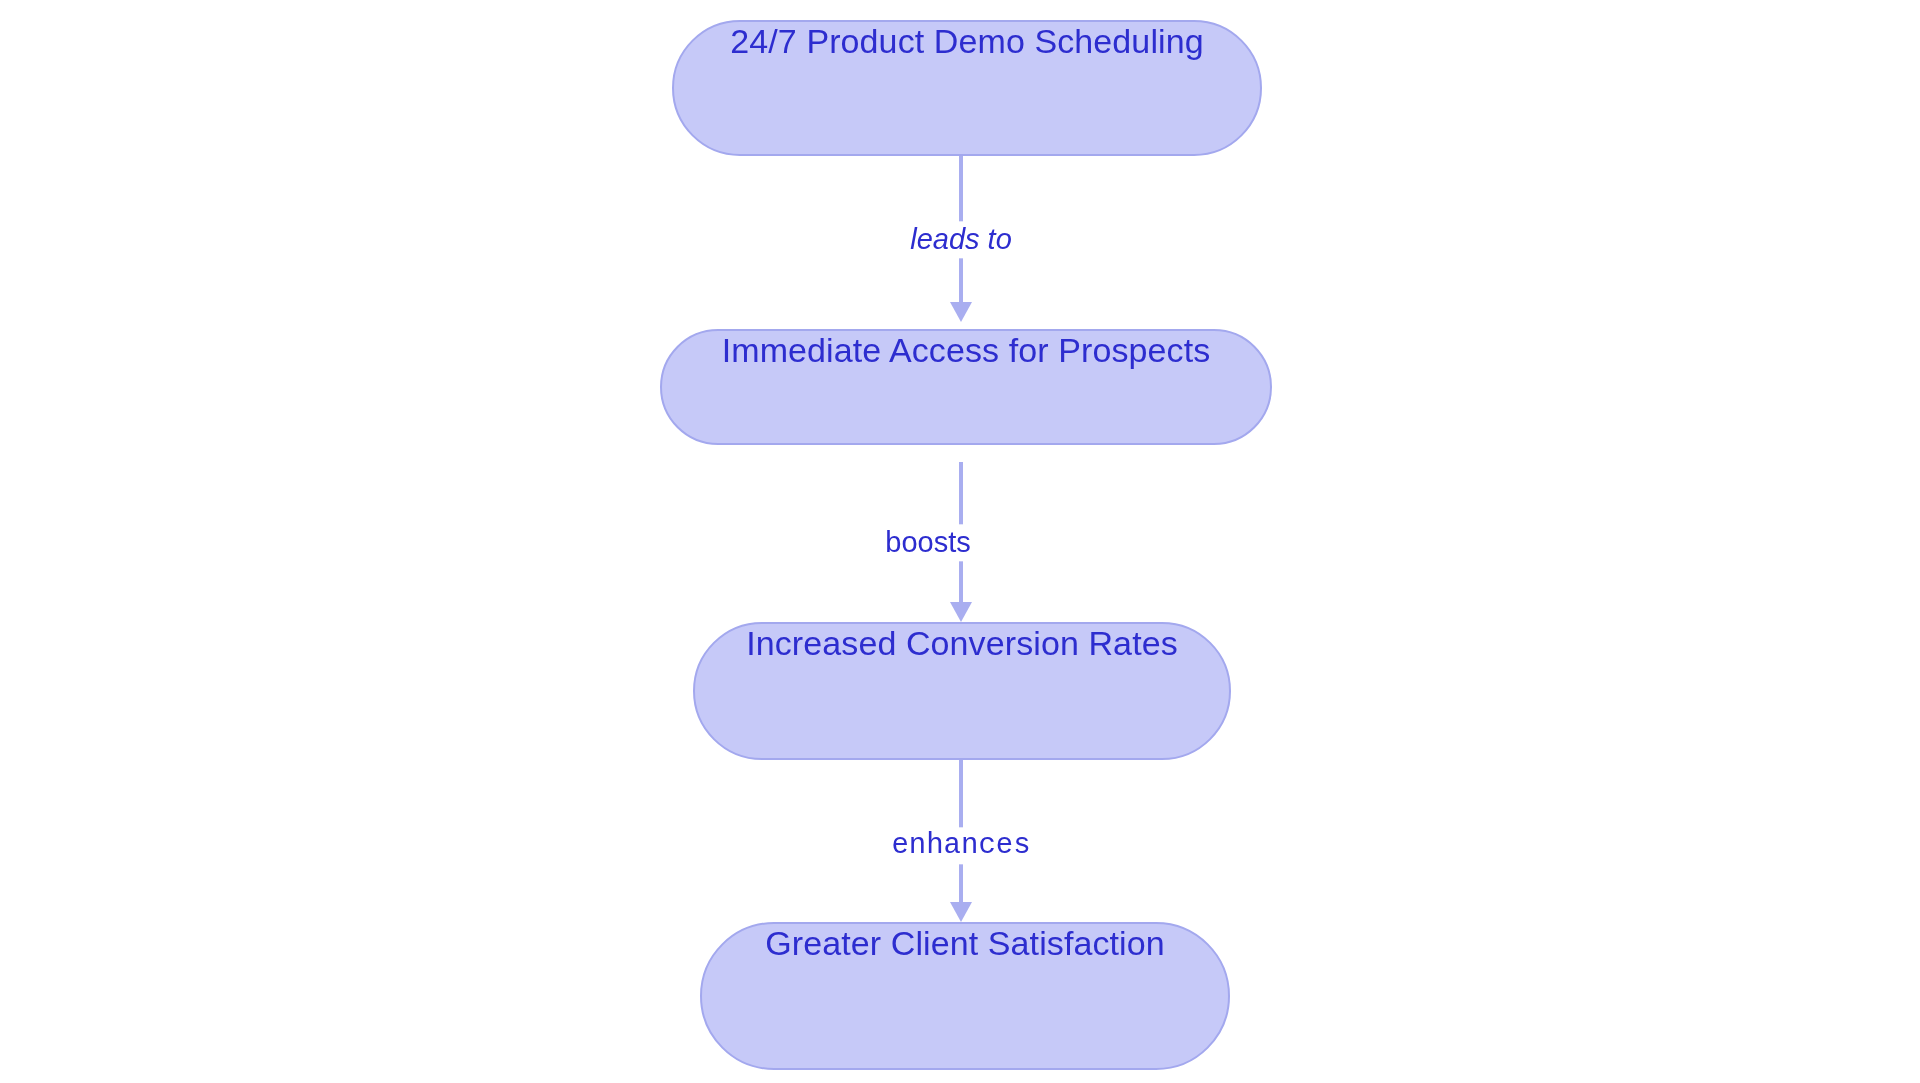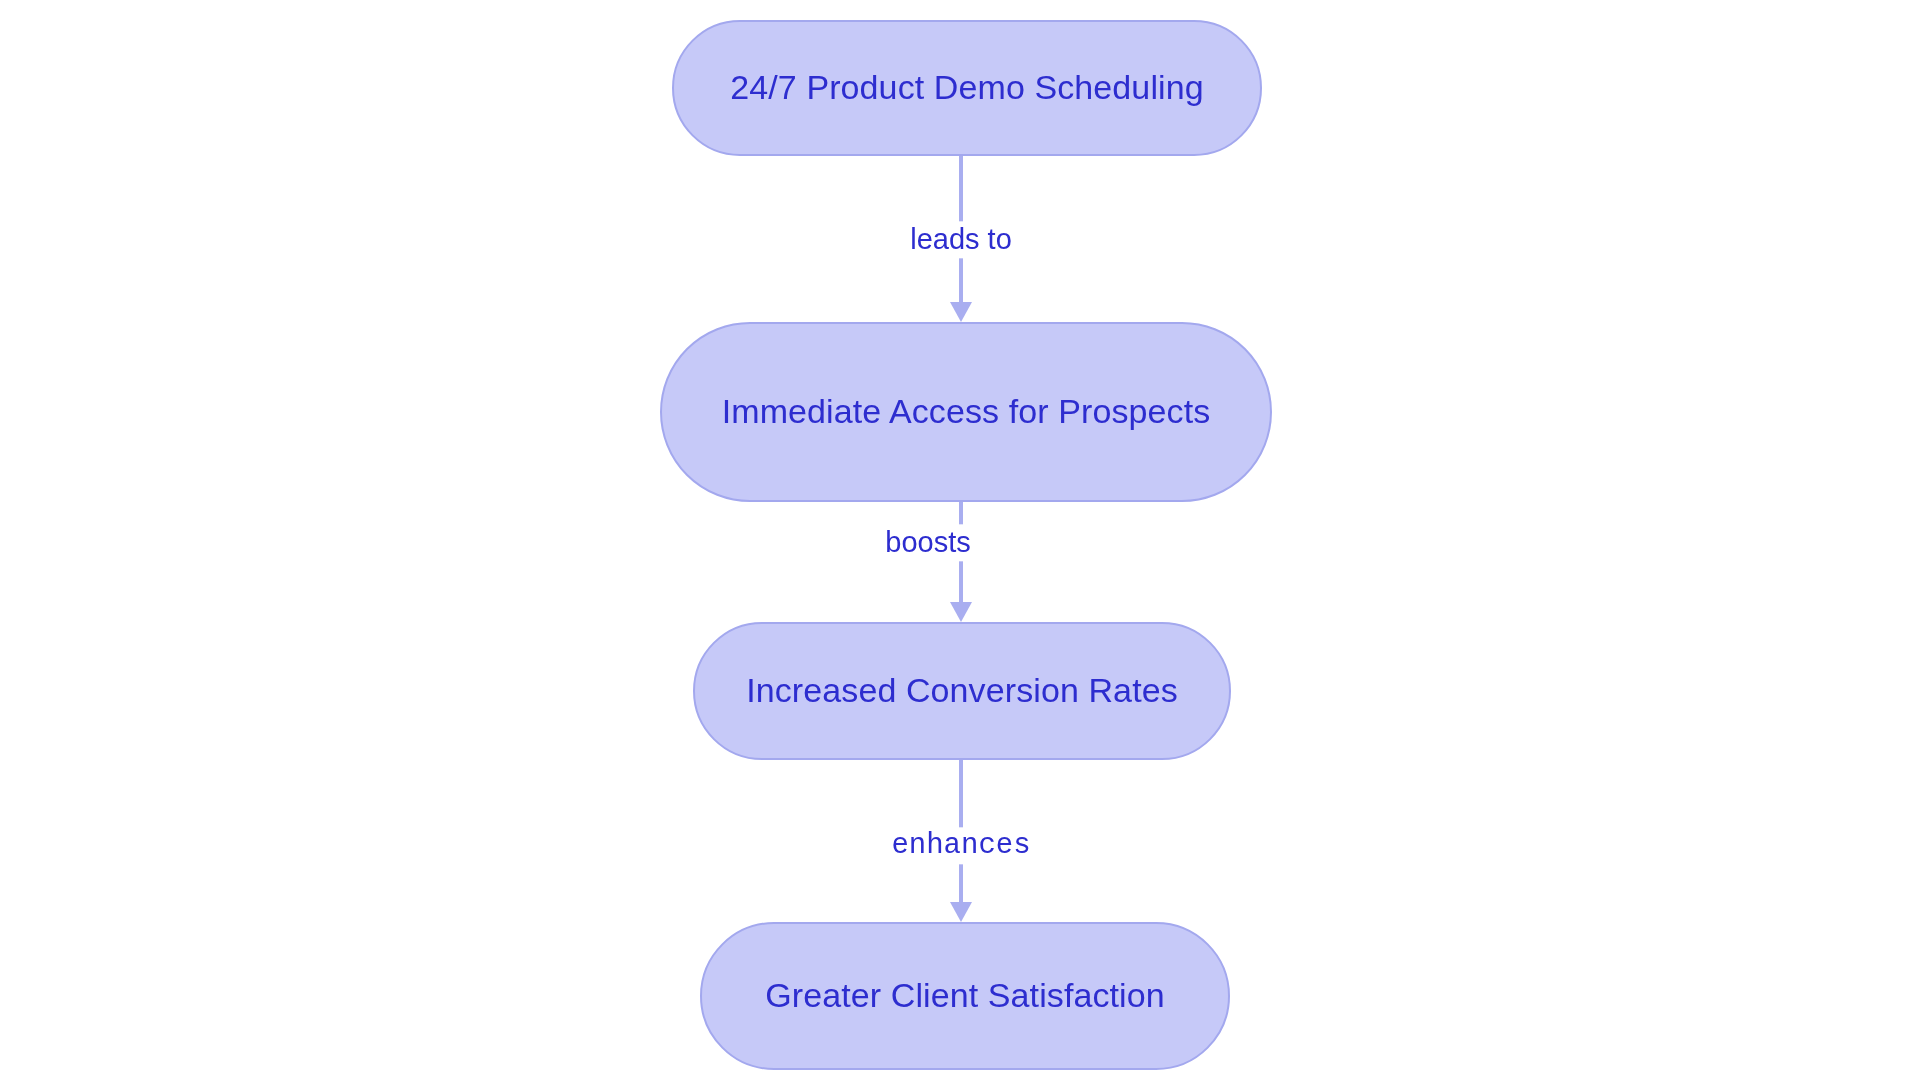--- a/index.html
+++ b/index.html
@@ -20,39 +20,38 @@
     width: 1920px;
     height: 1083px;
     background: #ffffff;
   }
 
   
   .node {
     position: absolute;
     box-sizing: border-box;
     display: flex;
-    align-items: center;
     justify-content: center;
     background: #c6c9f8;
     border: 2px solid #a3a8ee;
     border-radius: 9999px;
     z-index: 3;
   }
   .node-label {
     color: #2d2dcf;
     font-size: 34px;
     font-weight: 400;
     line-height: 1.15;
     letter-spacing: 0.1px;
     white-space: nowrap;
     text-align: center;
   }
 
   #node-0 { left: 672px; top: 20px;  width: 590px; height: 136px; }
-  #node-1 { left: 660px; top: 322px; width: 612px; height: 180px; }
+  #node-1 { left: 660px; top: 329px; width: 612px; height: 116px; }
   #node-2 { left: 693px; top: 622px; width: 538px; height: 138px; }
   #node-3 { left: 700px; top: 922px; width: 530px; height: 148px; }
 
   
   .edge {
     position: absolute;
     z-index: 1;
   }
   .edge-line {
     position: absolute;
@@ -79,21 +78,21 @@
     font-size: 29px;
     font-weight: 400;
     line-height: 1.15;
     white-space: nowrap;
     padding: 2px 7px;
   }
 
   #edge-0 { left: 959px; top: 156px; height: 166px; }
   #edge-0 .edge-line  { height: 146px; }
   #edge-0 .edge-arrow { top: 146px; }
-  #edge-label-0 { left: 961px; top: 240px; }
+  #edge-label-0 { left: 961px; top: 240px; font-style: italic; }
 
   #edge-1 { left: 959px; top: 462px; height: 160px; }
   #edge-1 .edge-line  { height: 140px; }
   #edge-1 .edge-arrow { top: 140px; }
   #edge-label-1 { left: 928px; top: 543px; }
 
   #edge-2 { left: 959px; top: 760px; height: 162px; }
   #edge-2 .edge-line  { height: 142px; }
   #edge-2 .edge-arrow { top: 142px; }
   #edge-label-2 { left: 961px; top: 846px; font-family: Liberation Mono, monospace; }

